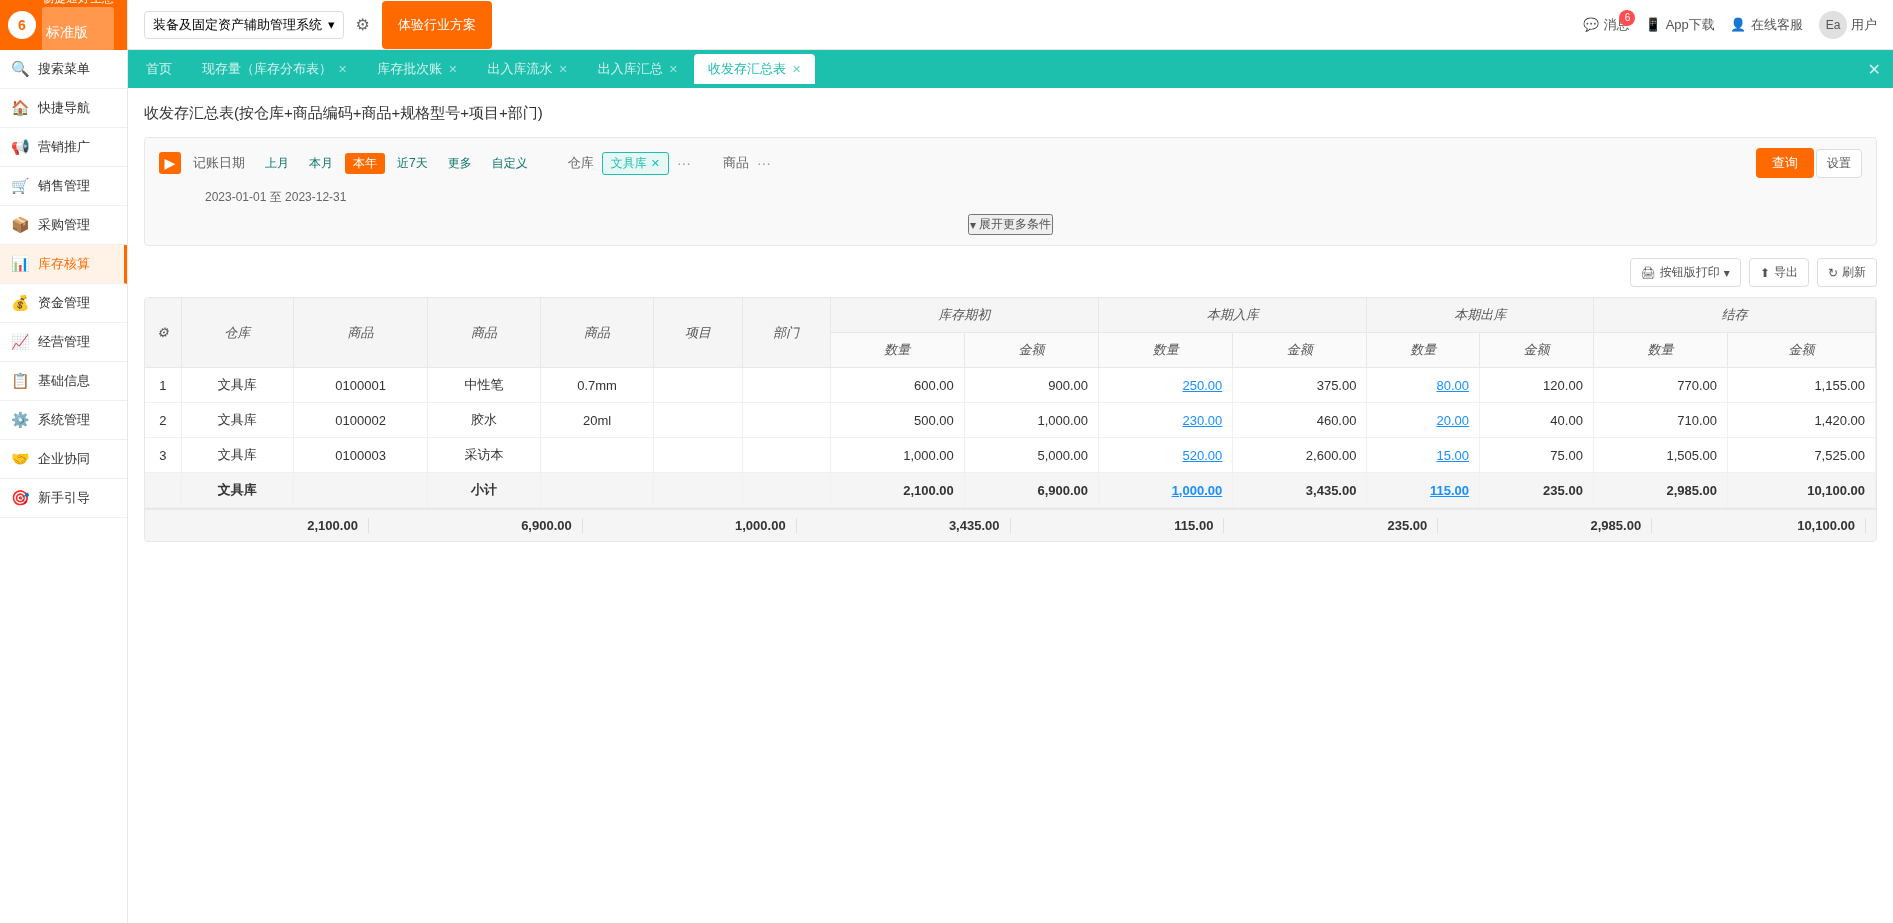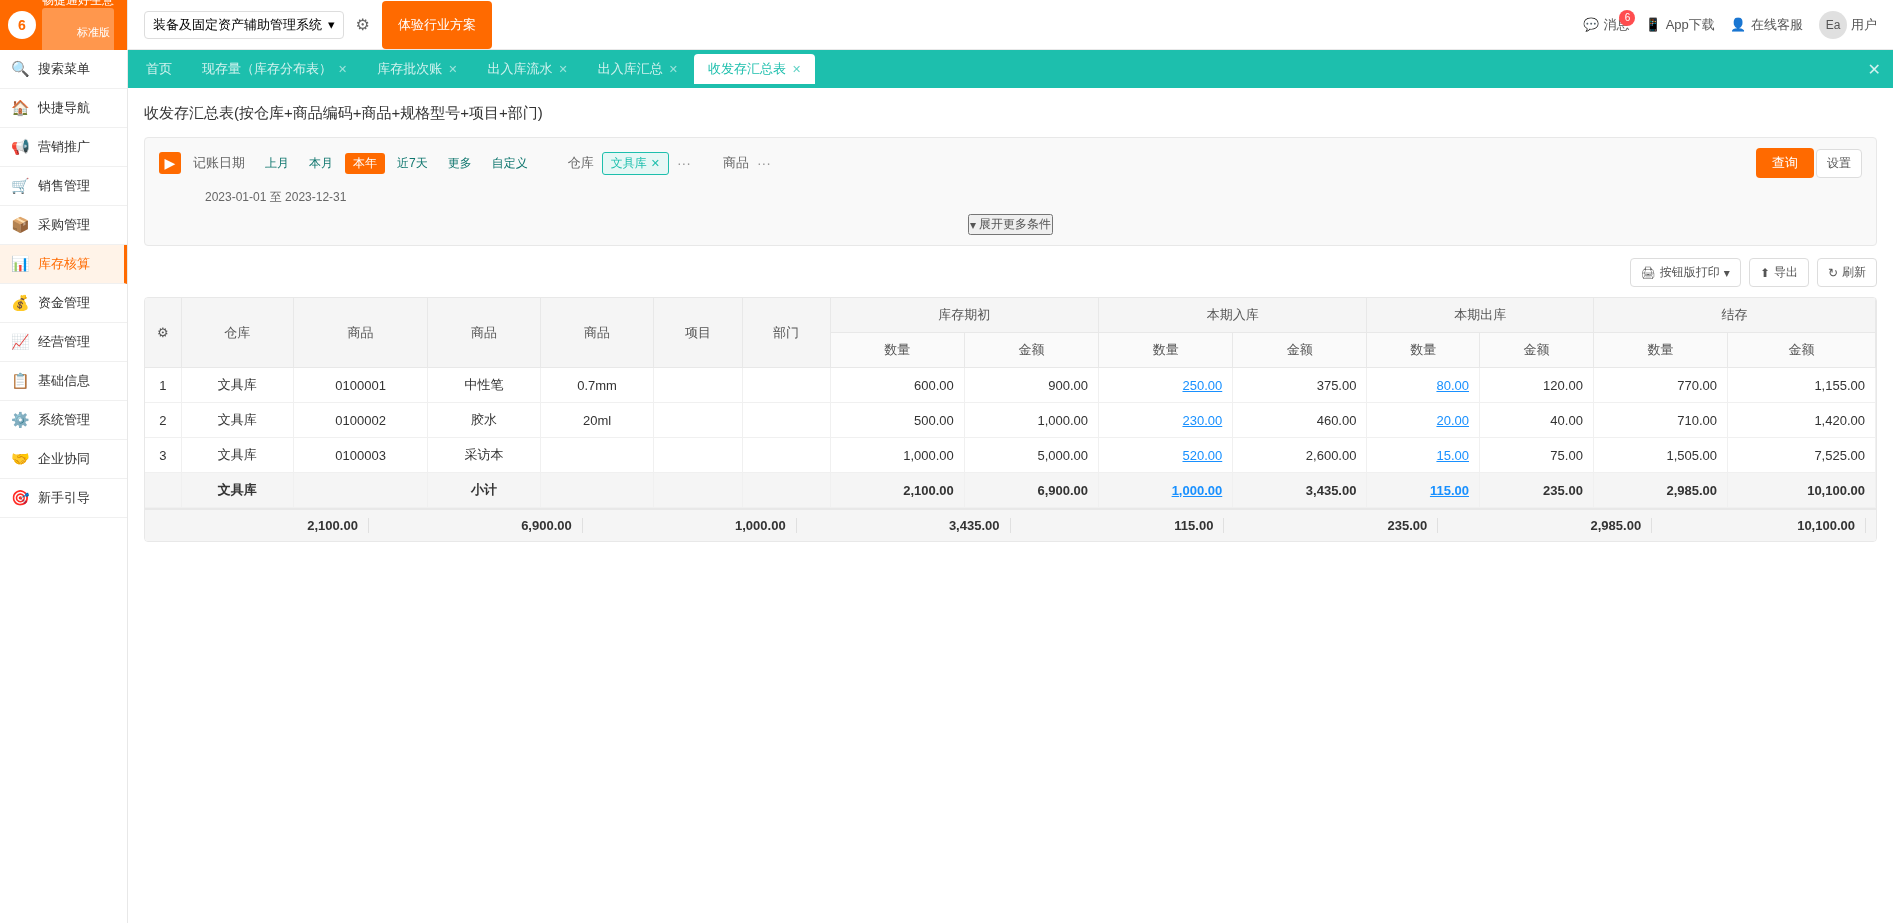--- a/index.html
+++ b/index.html
@@ -3,21 +3,21 @@
   <meta charset="utf-8">
   <style>
     * { box-sizing: border-box; margin: 0; padding: 0; }
     body { font-family: 'Microsoft YaHei', sans-serif; font-size: 13px; background: #f5f5f5; display: flex; height: 923px; overflow: hidden; }
 
     
     .sidebar { width: 128px; background: #fff; border-right: 1px solid #e8e8e8; display: flex; flex-direction: column; height: 100%; flex-shrink: 0; }
     .sidebar-logo { background: #ff6a00; padding: 10px 8px; display: flex; align-items: center; gap: 6px; height: 50px; }
     .sidebar-logo-icon { width: 28px; height: 28px; background: #fff; border-radius: 50%; display: flex; align-items: center; justify-content: center; color: #ff6a00; font-weight: bold; font-size: 14px; }
     .sidebar-logo-text { color: #fff; font-size: 12px; line-height: 1.3; }
-    .sidebar-logo-badge { background: rgba(255,255,255,0.3); color: #fff; font-size: 11px; padding: 17px 4px; border-radius: 3px; text-align: right; }
+    .sidebar-logo-badge { background: rgba(255,255,255,0.3); color: #fff; font-size: 14px; padding: 17px 4px; border-radius: 3px; }
     .sidebar-nav { flex: 1; overflow-y: auto; }
     .sidebar-item { display: flex; align-items: center; gap: 8px; padding: 10px 12px; cursor: pointer; color: #333; font-size: 13px; border-bottom: 1px solid #f0f0f0; }
     .sidebar-item.active { background: #fff3e8; color: #ff6a00; border-right: 3px solid #ff6a00; }
     .sidebar-item-icon { width: 18px; height: 18px; display: flex; align-items: center; justify-content: center; font-size: 15px; }
 
     
     .main { flex: 1; display: flex; flex-direction: column; overflow: hidden; }
 
     
     .topbar { background: #fff; height: 50px; display: flex; align-items: center; padding: 0 16px; border-bottom: 1px solid #e8e8e8; gap: 16px; justify-content: space-between; }
@@ -62,21 +62,21 @@
     .action-right { display: flex; align-items: center; gap: 8px; }
     .btn-print { border: 1px solid #ddd; background: #fff; color: #555; border-radius: 4px; padding: 5px 10px; cursor: pointer; font-size: 12px; display: flex; align-items: center; gap: 4px; }
     .btn-export { border: 1px solid #ddd; background: #fff; color: #555; border-radius: 4px; padding: 5px 10px; cursor: pointer; font-size: 12px; display: flex; align-items: center; gap: 4px; }
     .btn-refresh { border: 1px solid #ddd; background: #fff; color: #555; border-radius: 4px; padding: 5px 10px; cursor: pointer; font-size: 12px; display: flex; align-items: center; gap: 4px; }
     .btn-query { background: #ff6a00; color: #fff; border: none; border-radius: 4px; padding: 6px 16px; cursor: pointer; font-size: 13px; }
     .btn-settings { border: 1px solid #ddd; background: #fff; color: #555; border-radius: 4px; padding: 5px 10px; cursor: pointer; font-size: 12px; }
 
     
     .table-container { border: 1px solid #e8e8e8; border-radius: 4px; overflow: hidden; }
     table { width: 100%; border-collapse: collapse; font-size: 13px; }
-    thead tr th { background: #f5f5f5; color: #555; font-weight: 500; padding: 8px 10px; border-bottom: 1px solid #e8e8e8; border-right: 1px solid #e8e8e8; text-align: center; white-space: nowrap; }
+    thead tr th { background: #f5f5f5; color: #555; font-weight: 500; padding: 8px 10px; border-bottom: 1px solid #e8e8e8; border-right: 1px solid #e8e8e8; text-align: center; white-space: nowrap; font-style: italic; }
     thead tr.sub-header th { background: #fafafa; }
     tbody tr td { padding: 8px 10px; border-bottom: 1px solid #f0f0f0; border-right: 1px solid #f0f0f0; text-align: center; color: #333; }
     tbody tr.subtotal { font-weight: bold; background: #f5f5f5; }
     tbody tr.subtotal td { font-weight: bold; }
     .link-style { color: #1890ff; text-decoration: underline; cursor: pointer; }
     .col-gear { width: 36px; }
     .text-right { text-align: right !important; }
 
     
     .table-footer { background: #f5f5f5; border-top: 2px solid #e8e8e8; padding: 8px 10px; display: flex; align-items: center; }

